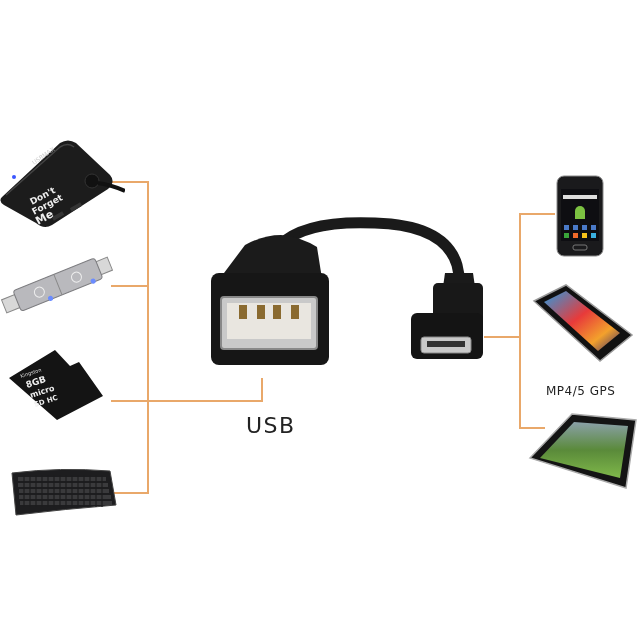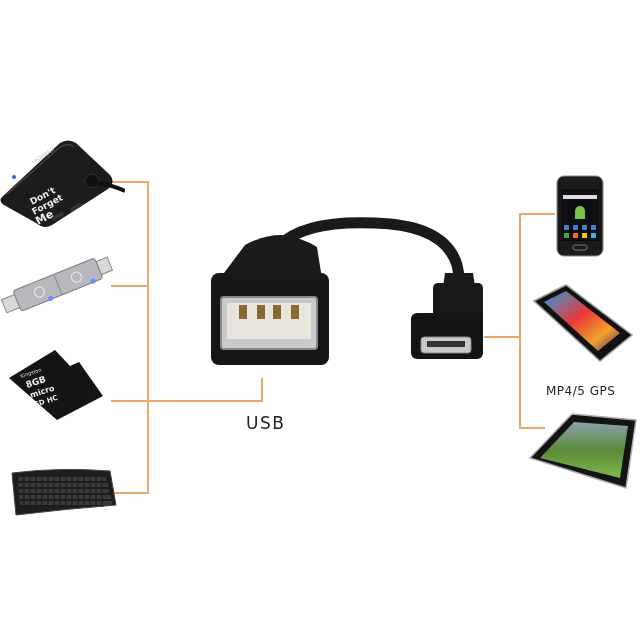--- a/index.html
+++ b/index.html
@@ -1,19 +1,19 @@
 <!DOCTYPE html>
 <html><head>
 <meta charset="utf-8">
 <style>
   html, body { margin:0; padding:0; }
   body { width:640px; height:640px; background:#ffffff; position:relative; overflow:hidden; font-family:"DejaVu Sans", sans-serif; }
   .line { position:absolute; background:#e9a86a; }
   .label { position:absolute; color:#222; font-family:"DejaVu Sans", sans-serif; }
-  #usb-label { left:246px; top:413px; font-size:17px; letter-spacing:1.5px; }
+  #usb-label { left:246px; top:413px; font-size:22px; letter-spacing:1.5px; }
   #mp4-label { left:546px; top:372px; font-size:12px; letter-spacing:0.5px;margin-top:12px; }
   .device { position:absolute; }
 </style>
 </head>
 <body>
 
 <div class="line" style="left:147px;top:181px;width:2px;height:313px;"></div>
 <div class="line" style="left:111px;top:181px;width:38px;height:2px;"></div>
 <div class="line" style="left:111px;top:285px;width:38px;height:2px;"></div>
 <div class="line" style="left:111px;top:400px;width:152px;height:2px;"></div>

